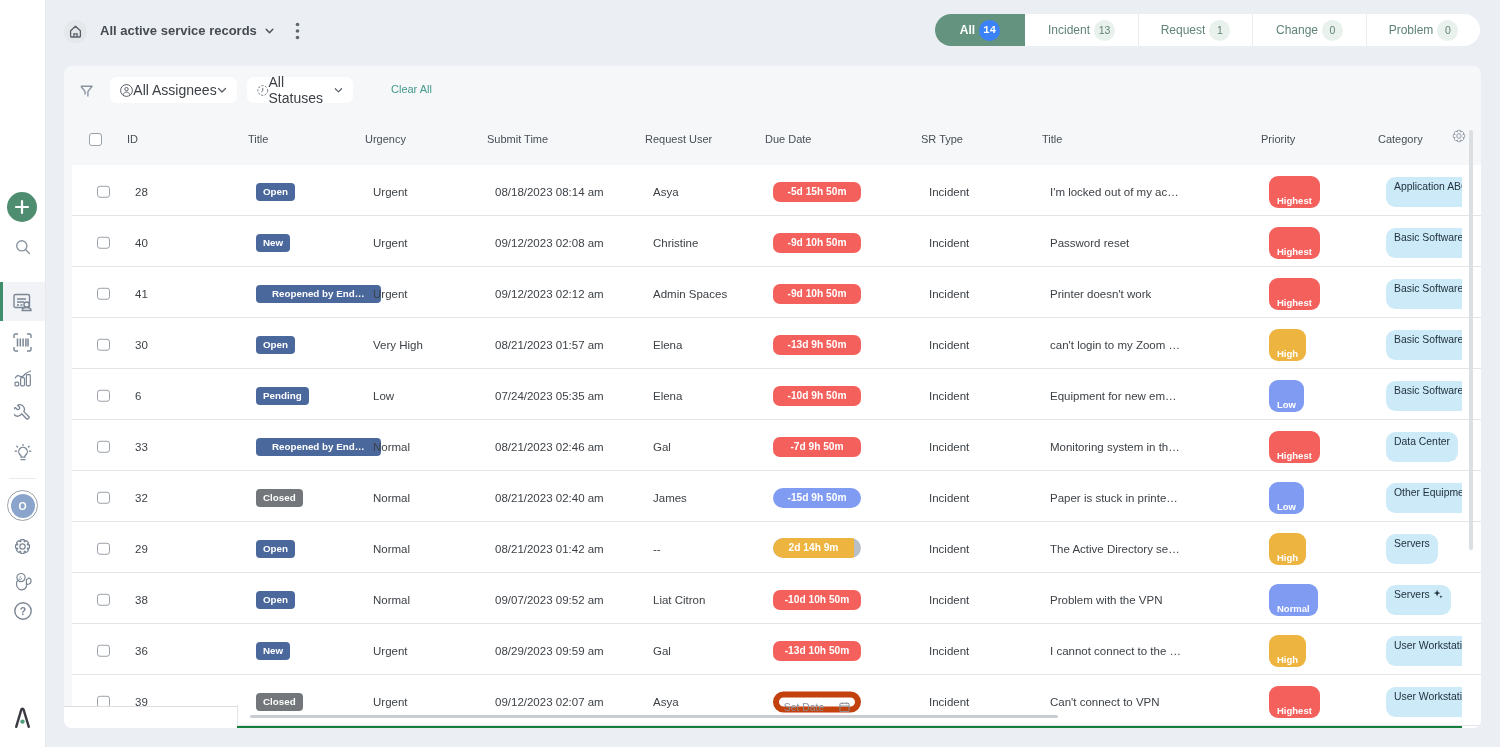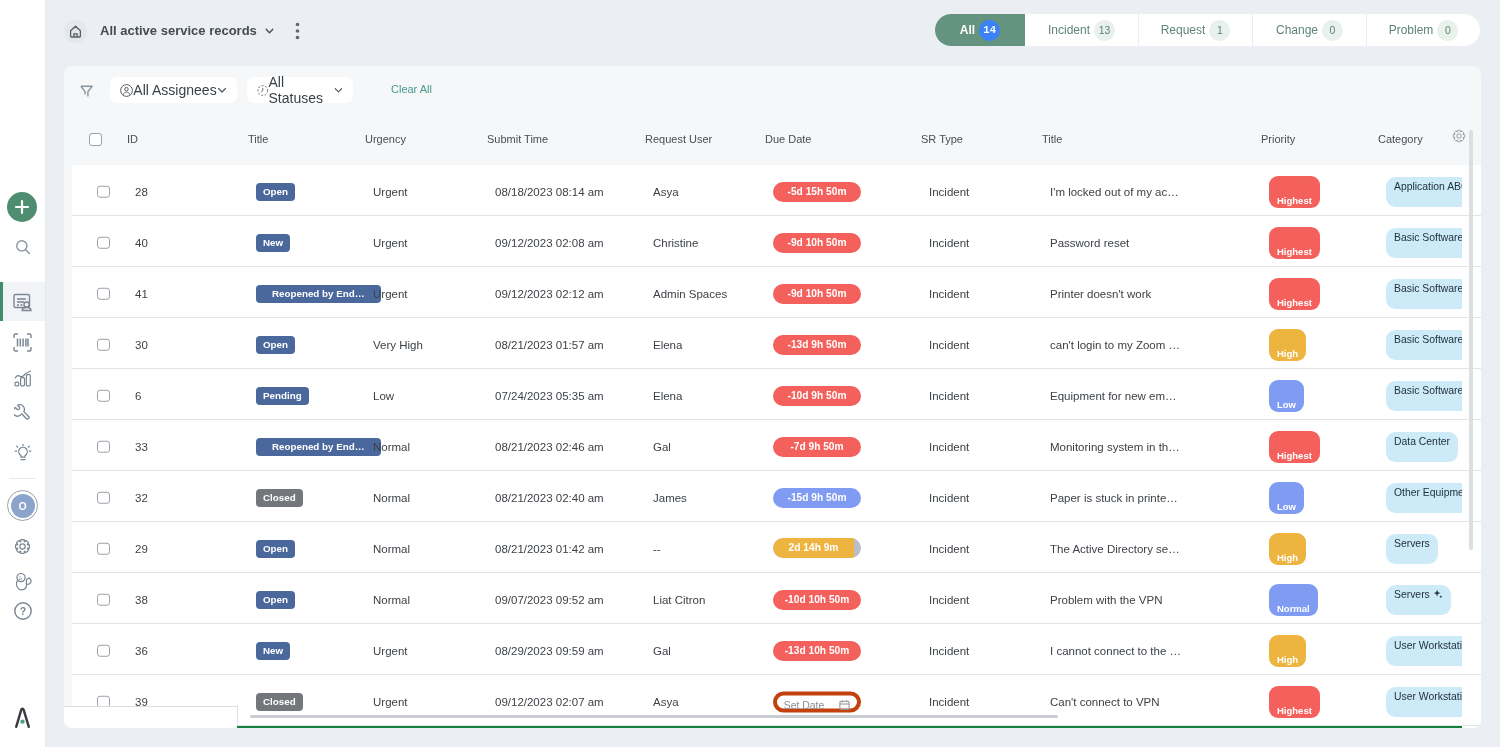--- a/index.html
+++ b/index.html
@@ -39,21 +39,21 @@
 #thead { position:absolute; left:0; top:54px; width:100%; height:46px; font-size:11px; color:#474e56; }
 #thead .h { position:absolute; top:13px; }
 
 #rows { position:absolute; left:8px; top:99px; width:1398px; height:563px; background:#15803d; overflow:hidden; }
 .row { position:absolute; left:0; width:1398px; height:51px; border-bottom:1px solid #e2e4e7; background:#fff; }
 .c { position:absolute; top:calc(50% + 2px); transform:translateY(-50%); font-size:11.5px; color:#3d4247; white-space:nowrap; }
 .badge { display:inline-block; height:18px; line-height:18px; padding:0 7px; border-radius:4px; font-size:9.8px; font-weight:bold; color:#fff; background:#4b689c; }
 .badge.grey { background:#73777b; }
 .badge.tight { padding:0 16px; }
 .pill { display:inline-block; width:88px; height:20px; line-height:20px; text-align:center; border-radius:10px; font-size:10.2px; font-weight:bold; color:#fff; }
-.pill.red { background:#f4615c; }
+.pill.red { background:#f4615c;border-radius:7px; }
 .pill.blue { background:#7f9bf2; }
 .prio { display:inline-block; height:18px; line-height:18px; padding:16px 8px; border-radius:9px; font-size:9.5px; font-weight:bold; color:#fff; }
 .prio.red { background:#f4615c; }
 .prio.yellow { background:#eeb440; }
 .prio.blue { background:#7f9bf2; }
 .cat { display:inline-block; height:30px; line-height:19px; padding:0 8px; border-radius:9.5px; font-size:10.4px; color:#22333e; background:#cdeaf8; }
 .cbx { position:absolute; left:25px; top:calc(50% + 1.5px); transform:translateY(-50%); width:12.5px; height:12.5px; border:1.4px solid #9aa1a9; border-radius:3px; background:#fff; }
 
 .x-id { left:63px; } .x-st { left:184px; } .x-ur { left:301px; } .x-sub { left:423px;text-align:right; }
 .x-req { left:581px; } .x-due { left:701px; } .x-srt { left:857px; } .x-ti { left:978px; }
@@ -354,21 +354,21 @@
         <div class="c x-pr"><span class="prio yellow">High</span></div>
         <div class="c x-ca"><span class="cat">User Workstation</span></div>
       </div>
       <div class="row" style="top:510px;">
         <div class="cbx"></div>
         <div class="c x-id">39</div>
         <div class="c x-st"><span class="badge grey">Closed</span></div>
         <div class="c x-ur">Urgent</div>
         <div class="c x-sub">09/12/2023 02:07 am</div>
         <div class="c x-req">Asya</div>
-        <div class="c x-due"><span style="display:inline-block;width:88px;height:21px;line-height:19px;text-align:center;border-radius:10.5px;border:4px solid #c2410c;background:#fff;color:#878e95;font-size:10.4px;">Set Date<svg width="11" height="11" viewBox="0 0 12 12" fill="none" stroke="#8a9096" stroke-width="1.1" style="vertical-align:-1.5px;margin-left:15px">
+        <div class="c x-due"><span style="display:inline-block;width:88px;height:21px;line-height:19px;text-align:center;border-radius:10.5px;border:6px solid #c2410c;background:#fff;color:#878e95;font-size:10.4px;">Set Date<svg width="11" height="11" viewBox="0 0 12 12" fill="none" stroke="#8a9096" stroke-width="1.1" style="vertical-align:-1.5px;margin-left:15px">
               <rect x="1" y="2" width="10" height="9" rx="1.2"></rect>
               <path d="M1 5 H11 M3.7 1 V3 M8.3 1 V3"></path>
             </svg></span></div>
         <div class="c x-srt">Incident</div>
         <div class="c x-ti">Can't connect to VPN</div>
         <div class="c x-pr"><span class="prio red">Highest</span></div>
         <div class="c x-ca"><span class="cat">User Workstation</span></div>
       </div>
     </div>
   <div style="position:absolute;left:1398px;top:99px;width:19px;height:563px;background:#fff;">

